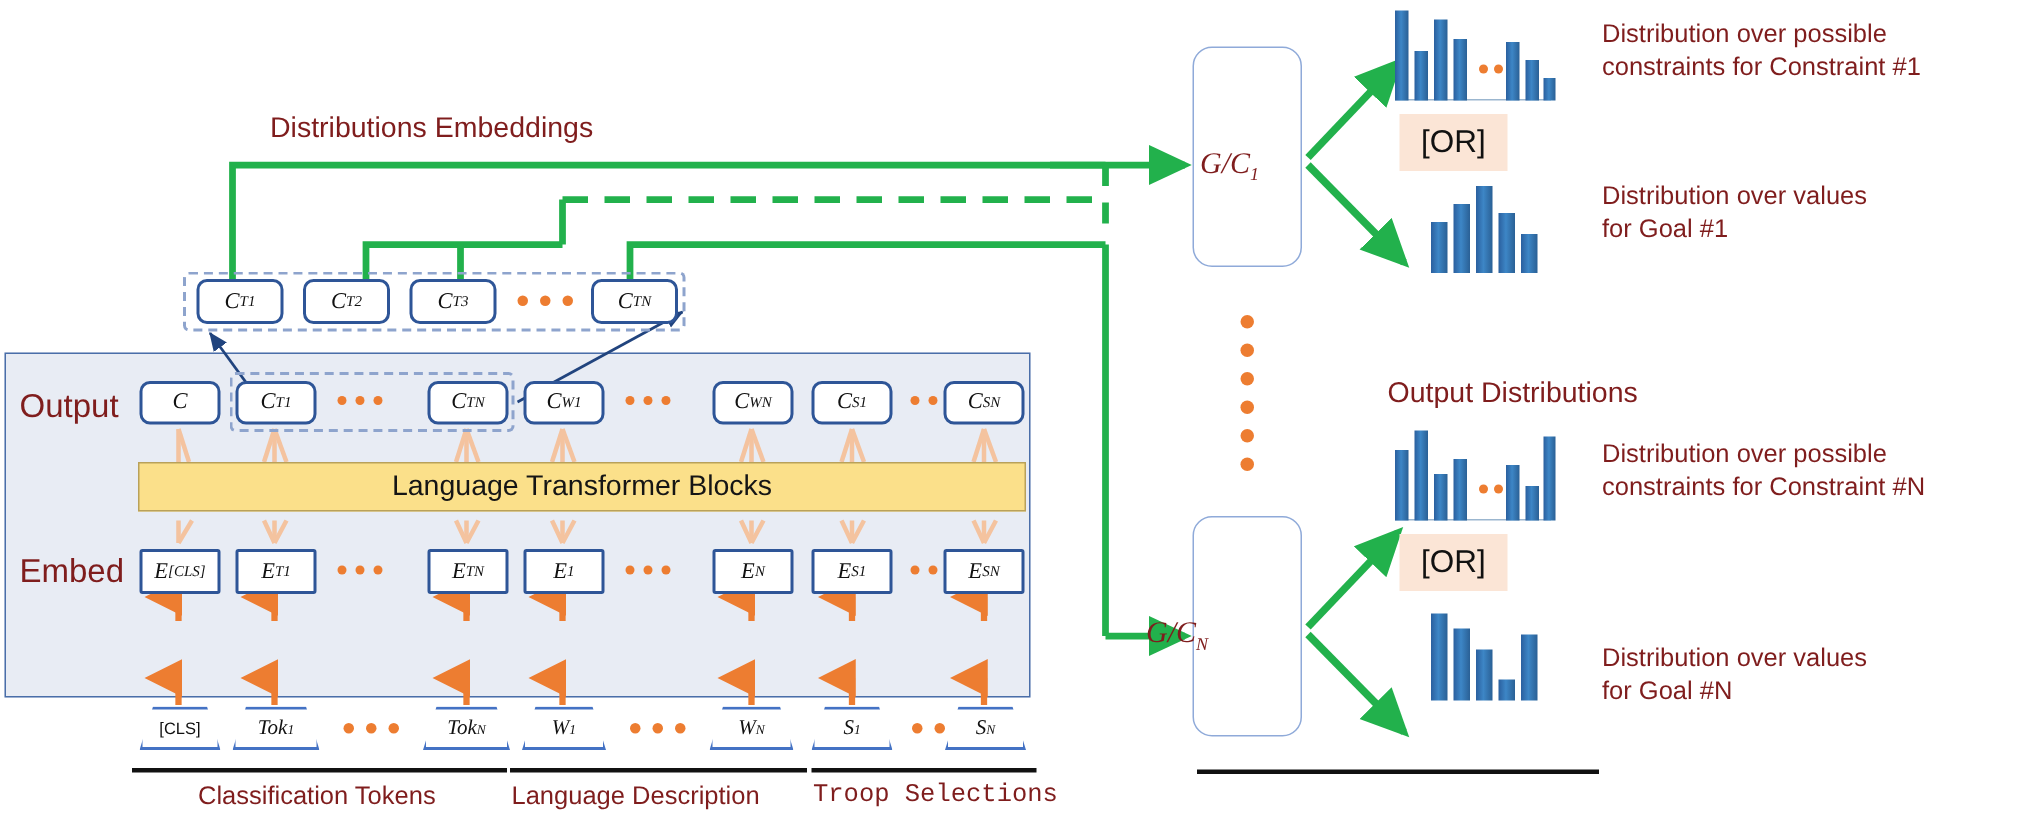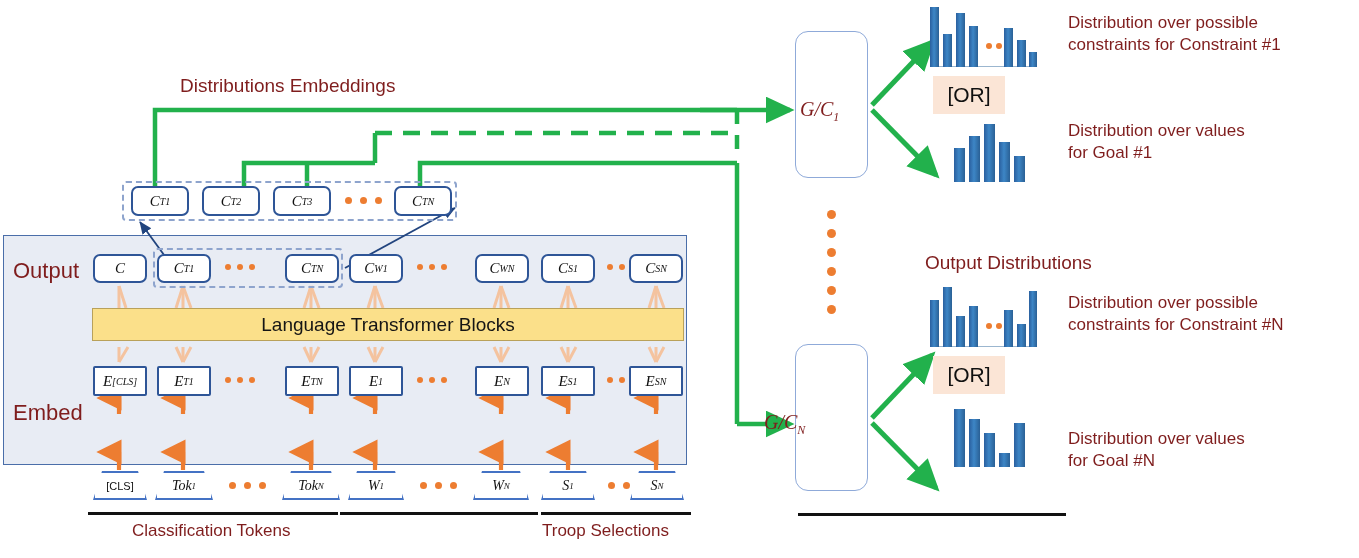--- a/index.html
+++ b/index.html
@@ -299,21 +299,21 @@
     <i></i>
       <i></i>
       <i></i>
   </div>
   <div class="cbox" style="left:394px;top:186px;width:58px;height:30px;">
     <span>C</span>
       <sub>TN</sub>
   </div>
 
   <div class="txt t-big" style="left:13px;top:258px;">Output</div>
-  <div class="txt t-big" style="left:13px;top:368px;margin-top:32px;">Embed</div>
+  <div class="txt t-big" style="left:13px;top:368px;">Embed</div>
 
   <div class="dashsel" style="left:153px;top:248px;width:190px;height:40px;"></div>
 
   <div class="cbox" style="left:93px;top:254px;width:54px;height:29px;">
     <span>C</span>
       <sub></sub>
   </div>
   <div class="cbox" style="left:157px;top:254px;width:54px;height:29px;">
     <span>C</span>
       <sub>T1</sub>
@@ -441,23 +441,24 @@
     </div>
   <div class="tokbox" style="left:630px;top:471px;width:54px;height:29px;">
     <span>S</span>
       <sub>N</sub>
   </div>
 
   <div class="rule" style="left:88px;top:512px;width:250px;"></div>
   <div class="txt t-label" style="left:132px;top:521px;">Classification Tokens</div>
 
   <div class="rule" style="left:340px;top:512px;width:198px;"></div>
+  <div class="txt t-label" style="left:341px;top:521px;">Language Description</div>
 
   <div class="rule" style="left:541px;top:512px;width:150px;"></div>
-  <div class="txt t-label" style="left:542px;top:521px;">Troop Selections</div>
+  <div class="txt t-label" style="left:542px;top:521px;font-family:Liberation Mono, monospace;">Troop Selections</div>
 
   <div class="dots vert" style="left:827px;top:205px;">
     <i></i>
       <i></i>
       <i></i>
       <i></i>
       <i></i>
       <i></i>
   </div>
 

